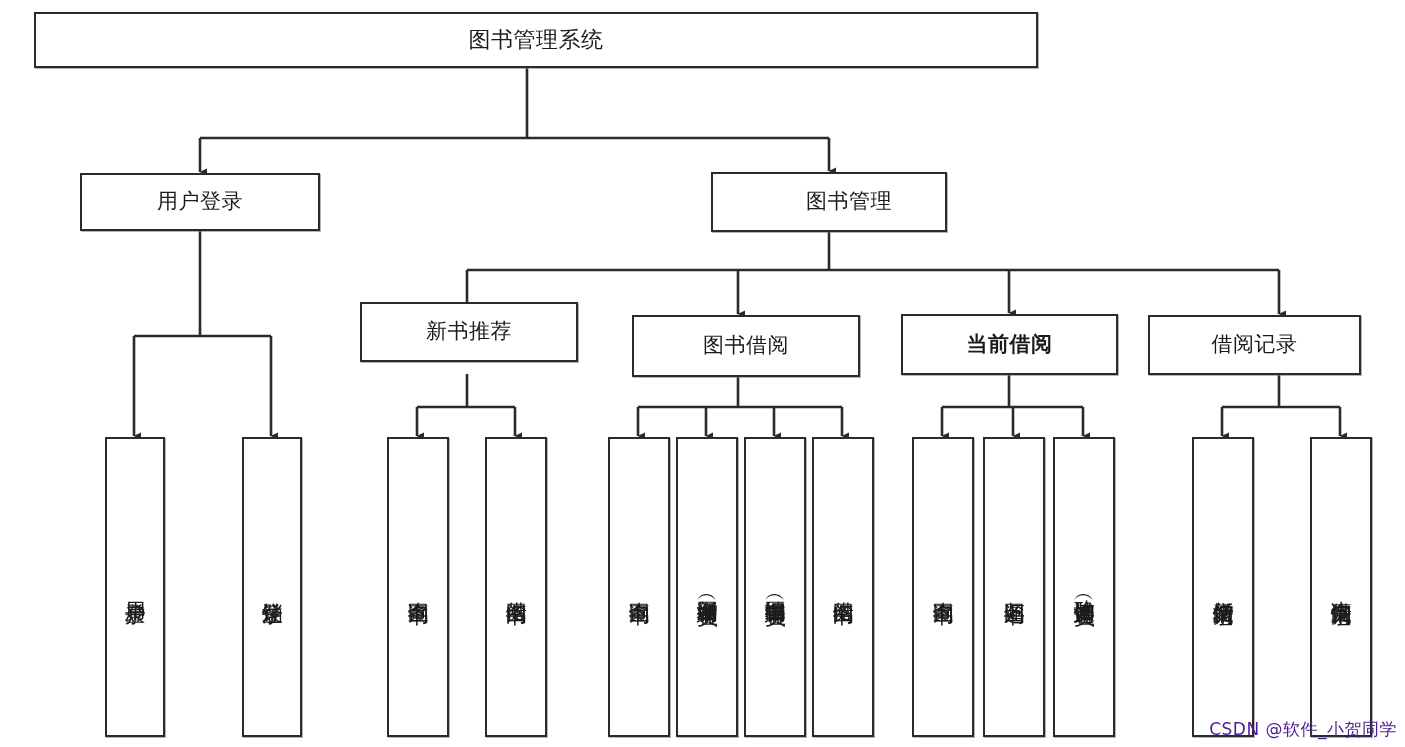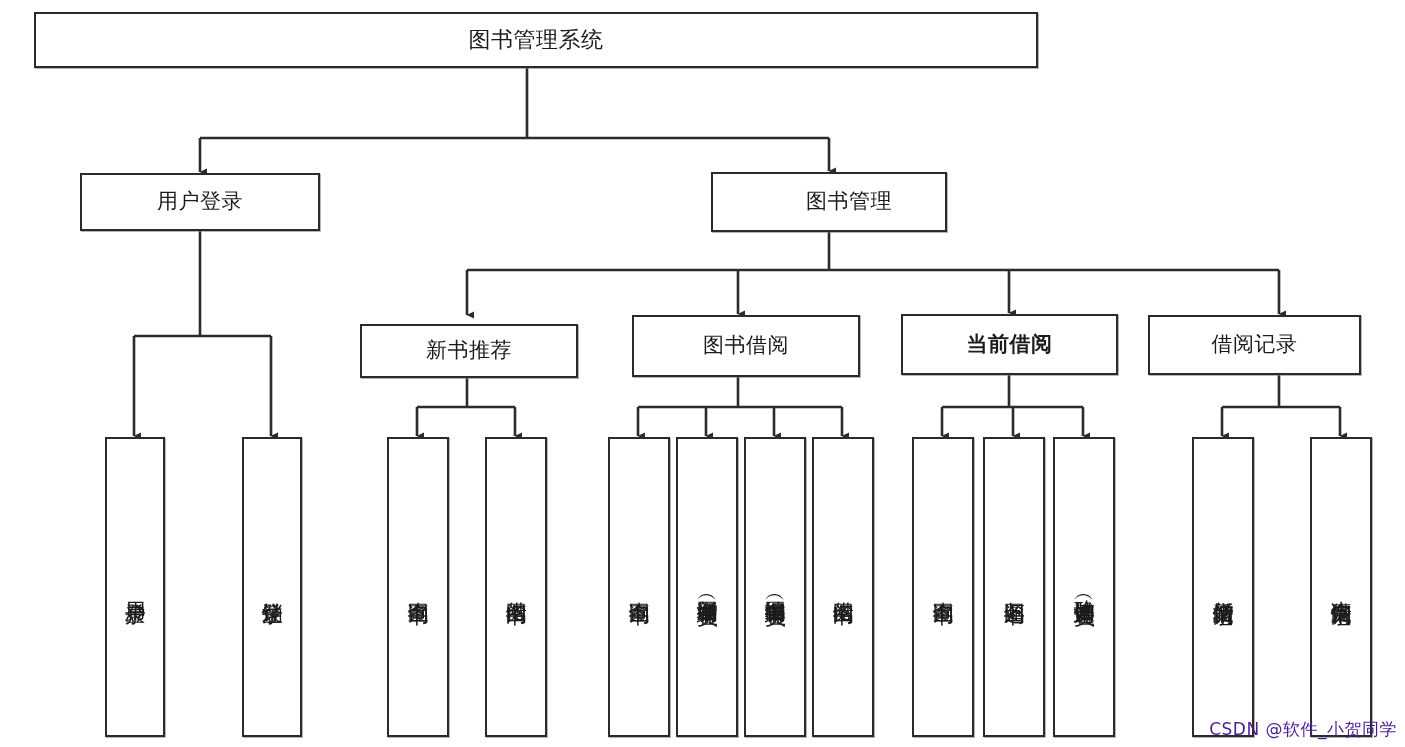--- a/index.html
+++ b/index.html
@@ -125,21 +125,21 @@
   <div id="nodes-layer">
       <div class="node horiz root" style="left: 18px; top: 12px; width: 1004px; height: 56px; margin-left: 16px;">
         <span class="label">图书管理系统</span>
       </div>
       <div class="node horiz" style="left: 80px; top: 173px; width: 240px; height: 58px;">
         <span class="label">用户登录</span>
       </div>
       <div class="node horiz" style="left: 711px; top: 172px; width: 236px; height: 60px; padding-left: 40px;">
         <span class="label">图书管理</span>
       </div>
-      <div class="node horiz" style="left: 360px; top: 324px; width: 218px; height: 54px;">
+      <div class="node horiz" style="left: 360px; top: 302px; width: 218px; height: 60px;">
         <span class="label">新书推荐</span>
       </div>
       <div class="node horiz" style="left: 632px; top: 315px; width: 228px; height: 62px;">
         <span class="label">图书借阅</span>
       </div>
       <div class="node horiz" style="left: 901px; top: 314px; width: 217px; height: 61px; font-weight: bold;">
         <span class="label">当前借阅</span>
       </div>
       <div class="node horiz" style="left: 1148px; top: 315px; width: 213px; height: 60px;">
         <span class="label">借阅记录</span>

